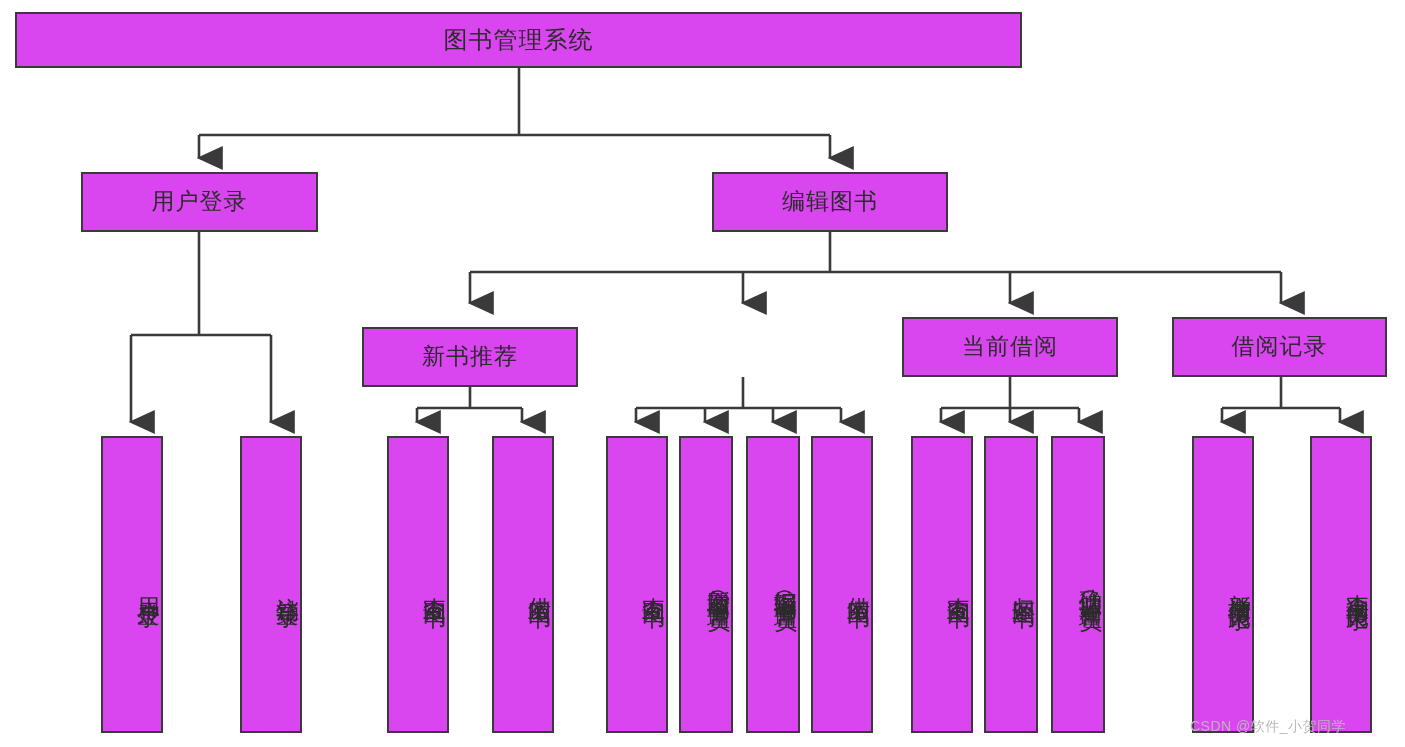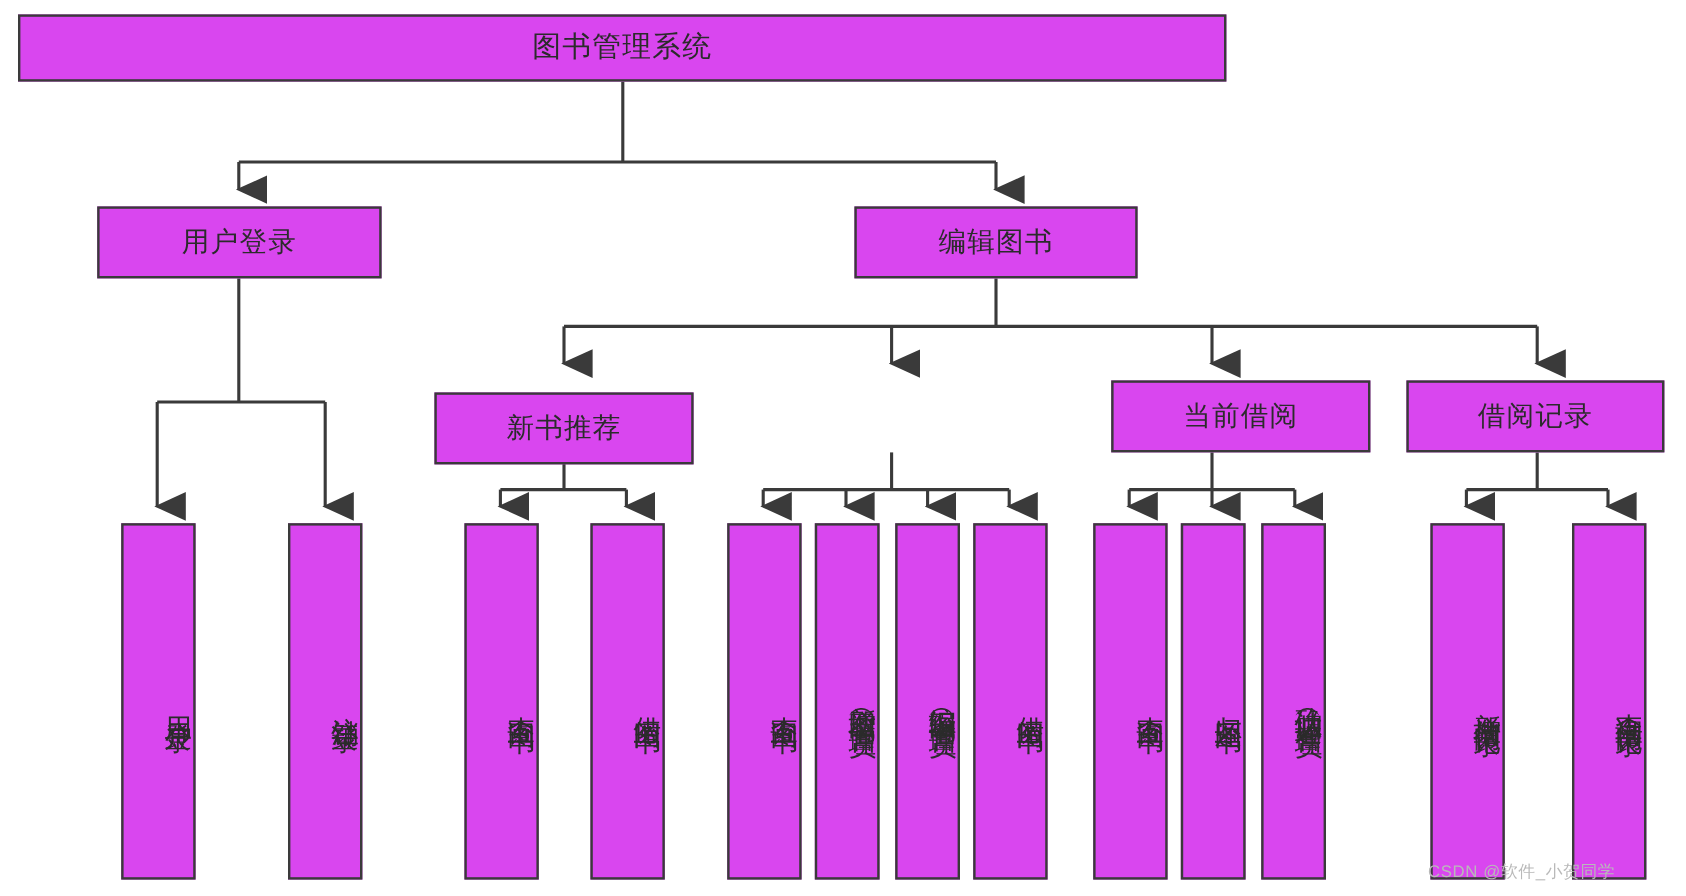--- a/index.html
+++ b/index.html
@@ -125,21 +125,21 @@
 
     </g>
   </svg>
 
   <div class="node horiz root" style="left:15px; top:12px; width:1007px; height:56px;">图书管理系统</div>
 
   <div class="node horiz" style="left:81px; top:172px; width:237px; height:60px;">用户登录</div>
   <div class="node horiz" style="left:712px; top:172px; width:236px; height:60px;">编辑图书</div>
 
   <div class="node horiz" style="left:362px; top:327px; width:216px; height:60px;">新书推荐</div>
-  <div class="node horiz" style="left:902px; top:317px; width:216px; height:60px;margin-left:24px;">当前借阅</div>
+  <div class="node horiz" style="left:902px; top:317px; width:216px; height:60px;">当前借阅</div>
   <div class="node horiz" style="left:1172px; top:317px; width:215px; height:60px;">借阅记录</div>
 
   <div class="node vert" style="left:101px; top:436px; width:62px; height:297px;">
     <span class="vtext">用户登录</span>
   </div>
   <div class="node vert" style="left:240px; top:436px; width:62px; height:297px;">
     <span class="vtext">注销登录</span>
   </div>
 
   <div class="node vert" style="left:387px; top:436px; width:62px; height:297px;">

